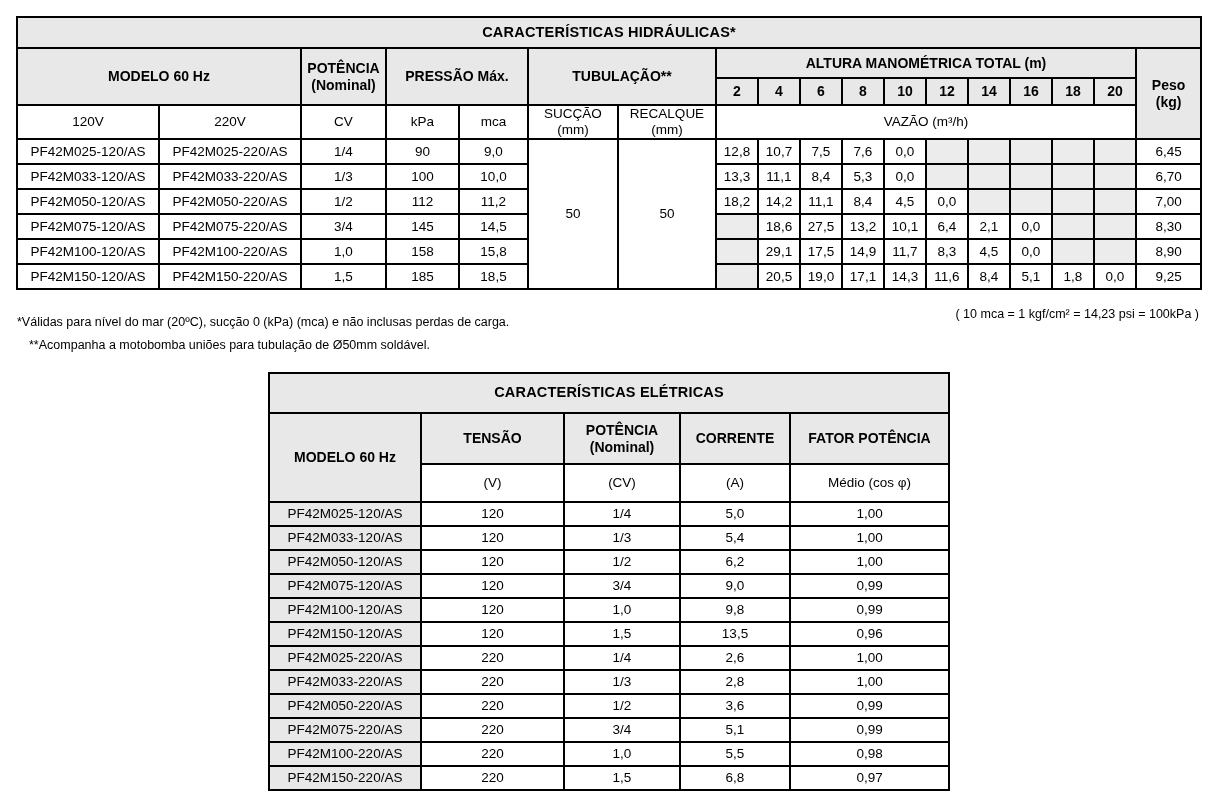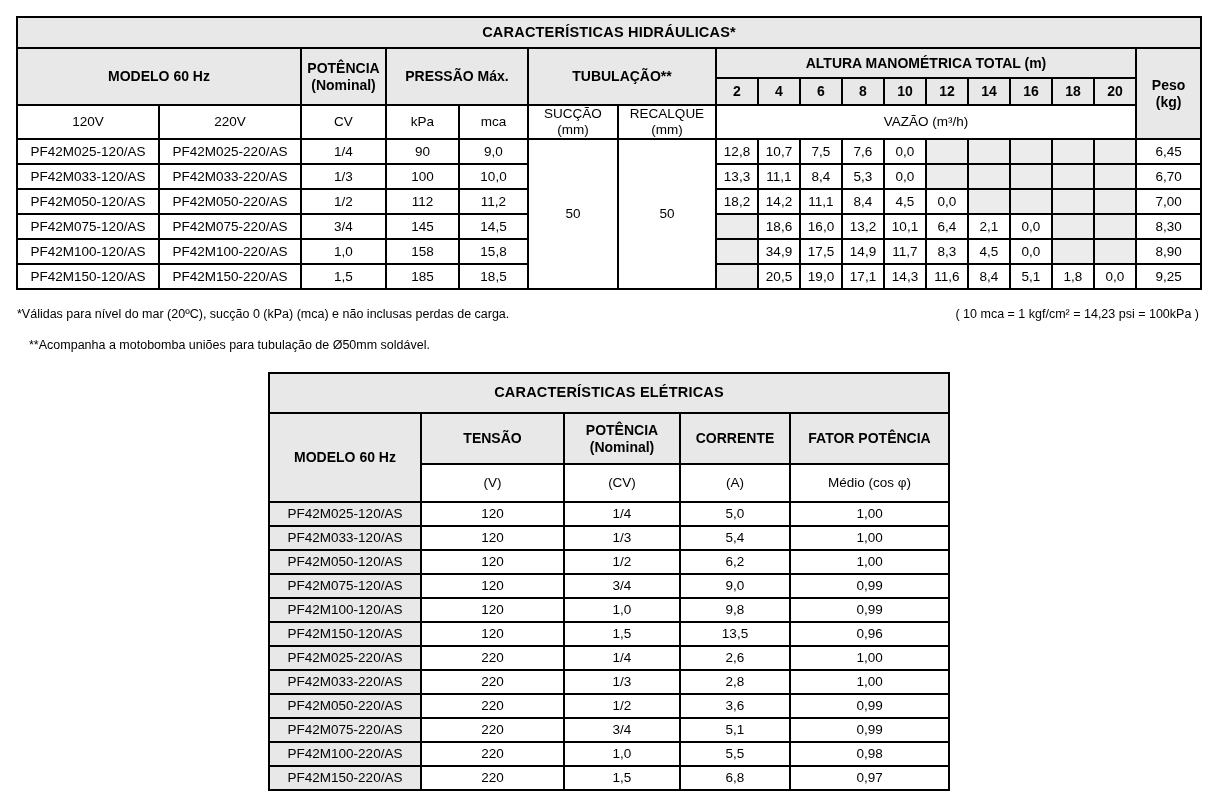--- a/index.html
+++ b/index.html
@@ -65,21 +65,21 @@
   .electrical-table tr.hdr-row2  { height: 38px; }
   .electrical-table tbody tr     { height: 24px; }
   .electrical-table tbody td.model-col { background: #e8e8e8; }
 
   .notes {
     position: absolute;
     left: 17px; top: 307px;
     width: 1184px;
     font-size: 12.5px;
   }
-  .note-line1 { position: absolute; left: 0; top: 0; }
+  .note-line1 { position: absolute; left: 0; top: 8px; }
   .note-line2 { position: absolute; left: 12px; top: 22px; margin-top: 9px; }
   .note-right { position: absolute; right: 2px; top: 0; }
 </style>
 </head>
 <body>
 
 <div class="page">
 
   <table class="hydraulic-table">
     <colgroup>
@@ -207,38 +207,38 @@
           <td>7,00</td>
         </tr>
         <tr>
           <td>PF42M075-120/AS</td>
           <td>PF42M075-220/AS</td>
           <td>3/4</td>
           <td>145</td>
           <td>14,5</td>
           <td class="empty"></td>
           <td>18,6</td>
-          <td>16,0</td>
+          <td>27,5</td>
           <td>13,2</td>
           <td>10,1</td>
           <td>6,4</td>
           <td>2,1</td>
           <td>0,0</td>
           <td class="empty"></td>
           <td class="empty"></td>
           <td>8,30</td>
         </tr>
         <tr>
           <td>PF42M100-120/AS</td>
           <td>PF42M100-220/AS</td>
           <td>1,0</td>
           <td>158</td>
           <td>15,8</td>
           <td class="empty"></td>
-          <td>34,9</td>
+          <td>29,1</td>
           <td>17,5</td>
           <td>14,9</td>
           <td>11,7</td>
           <td>8,3</td>
           <td>4,5</td>
           <td>0,0</td>
           <td class="empty"></td>
           <td class="empty"></td>
           <td>8,90</td>
         </tr>

